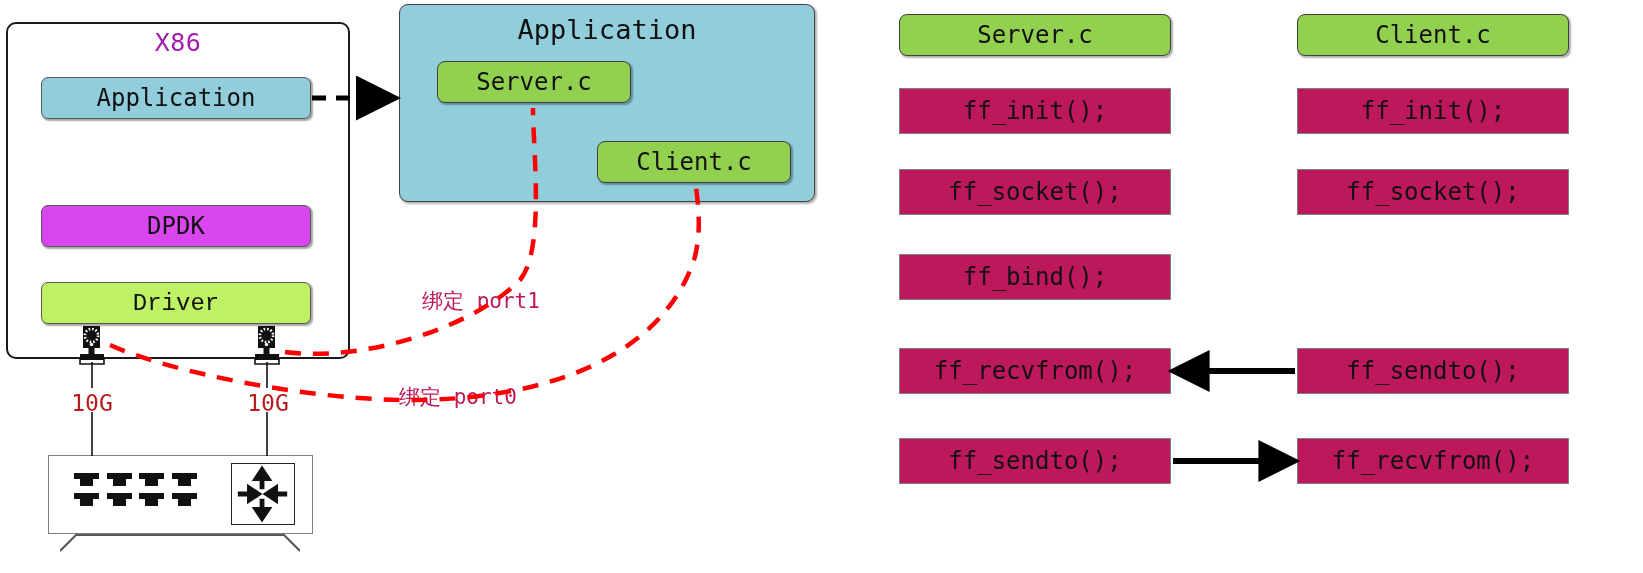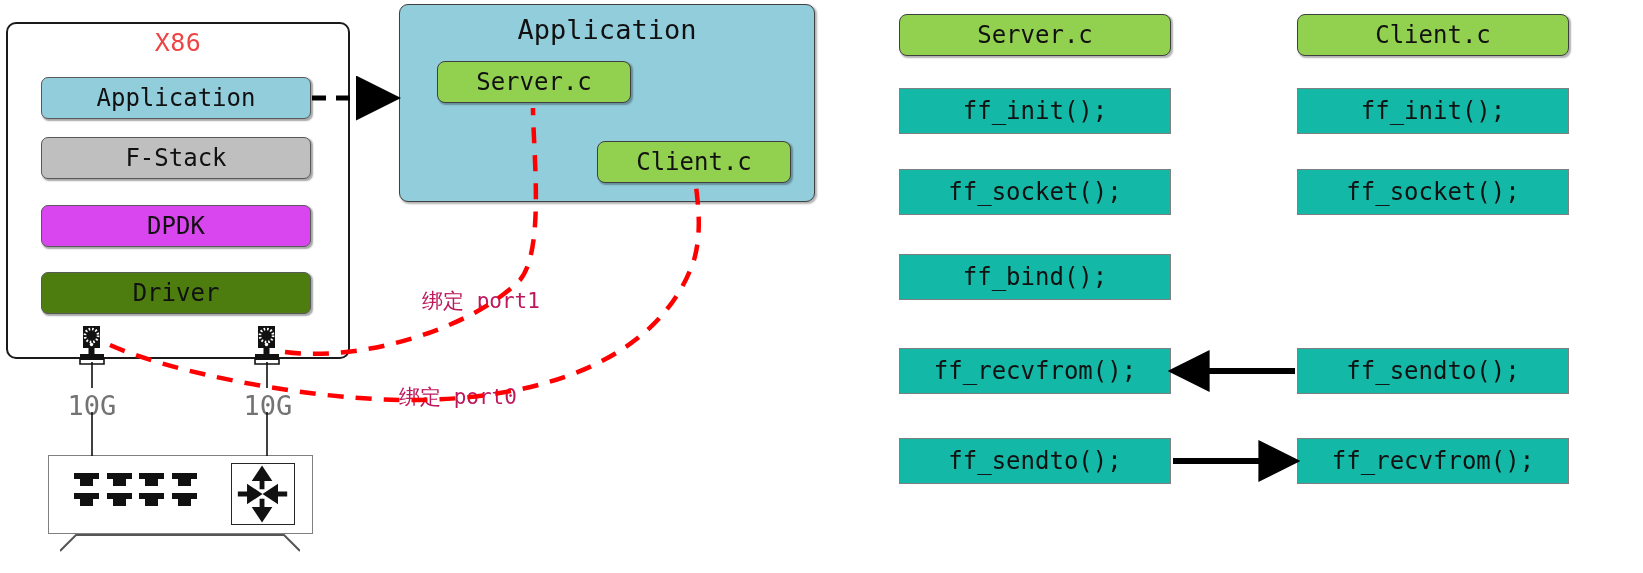--- a/index.html
+++ b/index.html
@@ -37,21 +37,21 @@
     border-radius: 10px;
     background: #ffffff;
     box-sizing: border-box;
   }
   .host-title {
     position: absolute;
     left: 6px; top: 28px;
     width: 344px;
     text-align: center;
     font-size: 25px;
-    color: #ef4444;
+    color: #a21caf;
     letter-spacing: 0.5px;
   }
 
   
   .layer {
     position: absolute;
     left: 41px;
     width: 270px;
     height: 42px;
     border: 1.6px solid #595959;
@@ -60,35 +60,35 @@
     display: flex;
     align-items: center;
     justify-content: center;
     font-size: 24px;
     color: #111;
     box-shadow: 1.5px 1.5px 1.5px rgba(0,0,0,0.35);
   }
   .layer-app   { top: 77px;  background: #92cddc; }
   .layer-fstk  { top: 137px; background: #bfbfbf; }
   .layer-dpdk  { top: 205px; background: #d946ef; }
-  .layer-drv   { top: 272px; background: #4d7c0f; }
+  .layer-drv   { top: 282px; background: #bef264; font-family: Liberation Mono, monospace; }
 
   
   .nic {
     position: absolute;
     width: 26px; height: 36px;
   }
   .nic-0 { left: 79px; top: 326px; }
   .nic-1 { left: 254px; top: 326px; }
 
   
   .speed-label {
     position: absolute;
-    font-size: 27px;
-    color: #737373;
+    font-size: 23px;
+    color: #b91c1c;
     text-align: center;
     width: 60px;
   }
   .speed-0 { left: 62px; top: 390px; }
   .speed-1 { left: 238px; top: 390px; }
 
   
   .switch-box {
     position: absolute;
     left: 48px; top: 455px;
@@ -184,40 +184,39 @@
     align-items: center;
     justify-content: center;
     font-size: 24px;
     color: #111;
     box-shadow: 1.5px 1.5px 1.5px rgba(0,0,0,0.3);
   }
   .call-box {
     position: absolute;
     width: 272px;
     height: 46px;
-    background: #14b8a6;
+    background: #be185d;
     border: 1.6px solid #808080;
     box-sizing: border-box;
     display: flex;
     align-items: center;
     justify-content: center;
     font-size: 24px;
     color: #111;
   }
 </style>
 </head>
 <body>
 
 <div class="canvas">
 
   <div class="host-box"></div>
   <div class="host-title">X86</div>
 
   <div class="layer layer-app">Application</div>
-  <div class="layer layer-fstk">F-Stack</div>
   <div class="layer layer-dpdk">DPDK</div>
   <div class="layer layer-drv">Driver</div>
 
   <div class="nic nic-0">
     <svg viewBox="0 0 26 36" width="26" height="36">
       <rect x="4" y="0" width="17" height="22" fill="#111"></rect>
       <circle cx="12.5" cy="9.5" r="6.6" fill="none" stroke="#fff" stroke-width="2.6" stroke-dasharray="1.6 1.9"></circle>
       <circle cx="12.5" cy="18.5" r="1.7" fill="#fff"></circle>
       <rect x="9.5" y="22" width="6" height="6" fill="#111"></rect>
       <rect x="1" y="28" width="24" height="6" fill="#111"></rect>

